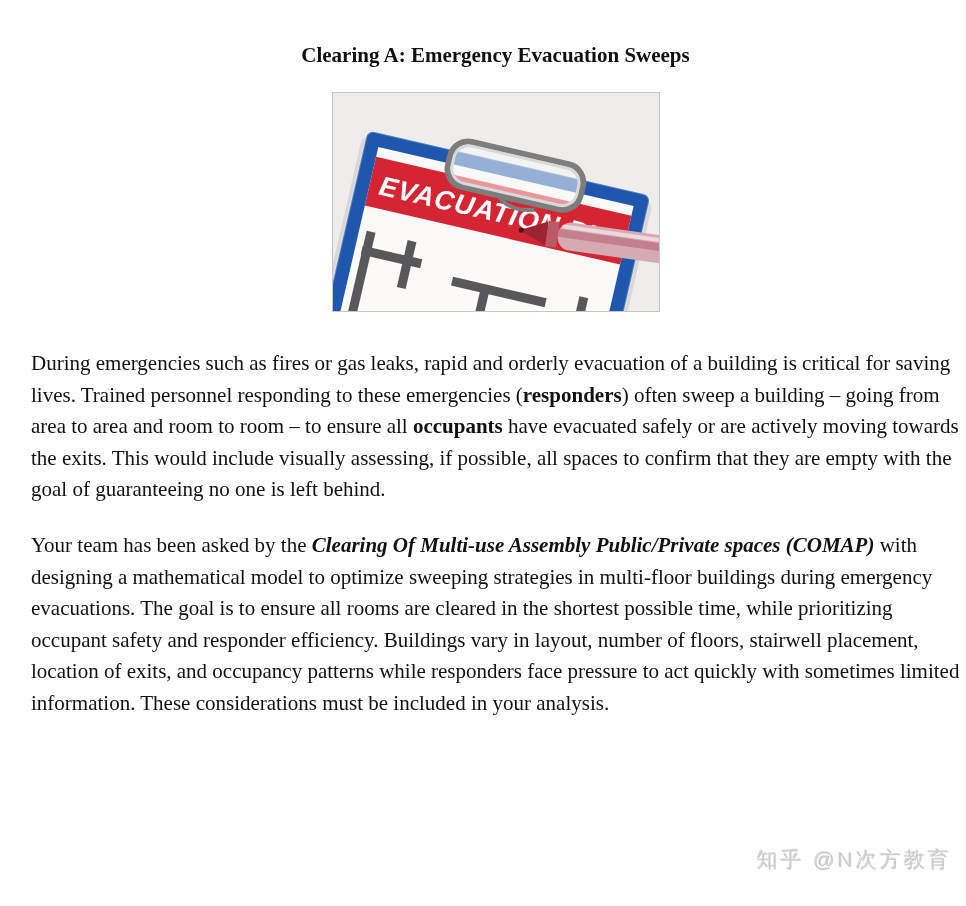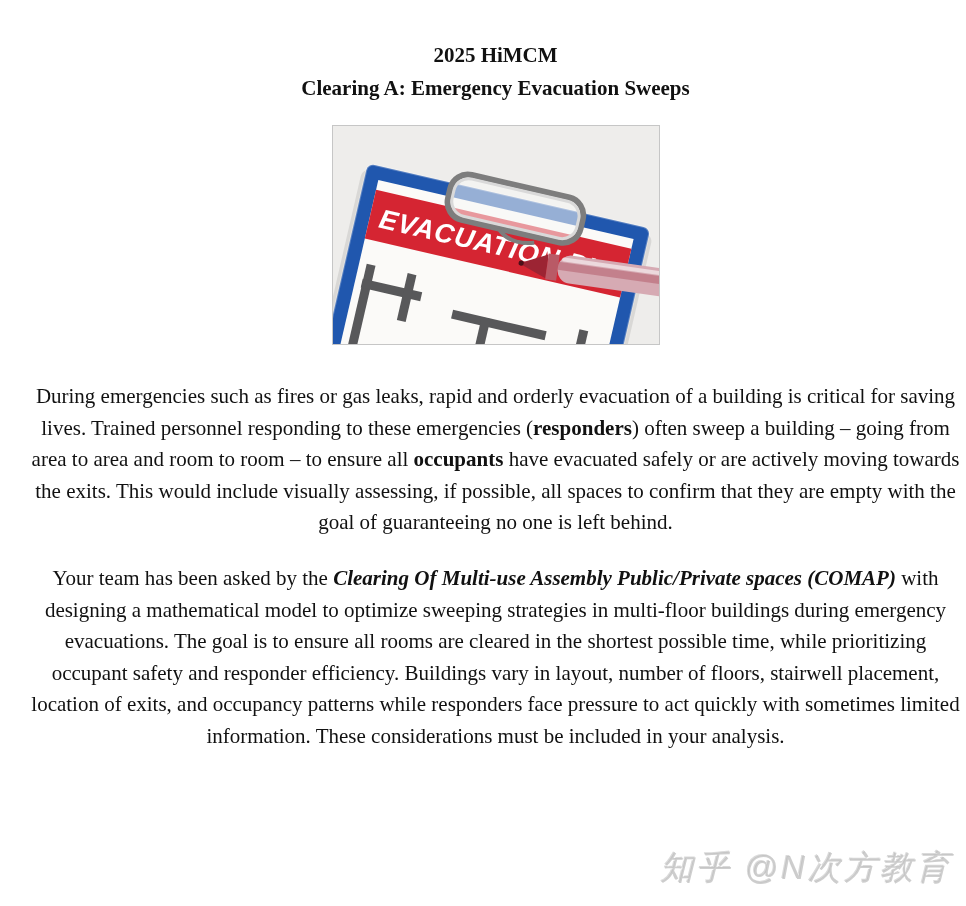--- a/index.html
+++ b/index.html
@@ -27,21 +27,21 @@
     border: 1px solid #c6c6c6;
     box-sizing: content-box;
     overflow: hidden;
   }
   .photo svg { display: block; }
   .bodytext { margin-top: 36px; }
   .bodytext p {
     font-size: 21px;
     line-height: 31.6px;
     margin: 0 0 24px 0;
-    text-align: center;
+    text-align: left;
   }
   .bodytext b { font-weight: bold; }
   .bodytext .bi { font-weight: bold; font-style: italic; }
   .wall {
     stroke: #58585a;
     stroke-width: 9;
     fill: none;
     stroke-linecap: butt;
   }
   .banner-label {
@@ -50,34 +50,32 @@
     font-style: italic;
     font-size: 27px;
     letter-spacing: 1px;
     fill: #ffffff;
   }
   .watermark {
     position: absolute;
     top: 846px;
     right: 14px;
     font-family: "Liberation Sans", sans-serif;
-    font-style: italic;
-    font-size: 33px;
+    font-size: 21px;
     letter-spacing: 3px;
     color: rgba(190,190,190,0.75);
     text-shadow: 1px 1px 0 rgba(255,255,255,0.9), -1px -1px 0 rgba(150,150,150,0.35);
     white-space: nowrap;
   }
 </style>
 </head>
 <body>
 
 <div class="doc">
 
-  <h1 class="title">2025 HiMCM</h1>
   <h1 class="title">Clearing A: Emergency Evacuation Sweeps</h1>
 
   <div class="photo">
     <svg width="326" height="218" viewBox="0 0 326 218" xmlns="http://www.w3.org/2000/svg">
 
       <rect x="0" y="0" width="326" height="218" fill="#eeedeb"></rect>
 
       <g transform="rotate(13 163 109)">
 
         <rect x="18" y="74" width="298" height="280" rx="8" fill="rgba(120,120,120,0.18)"></rect>

